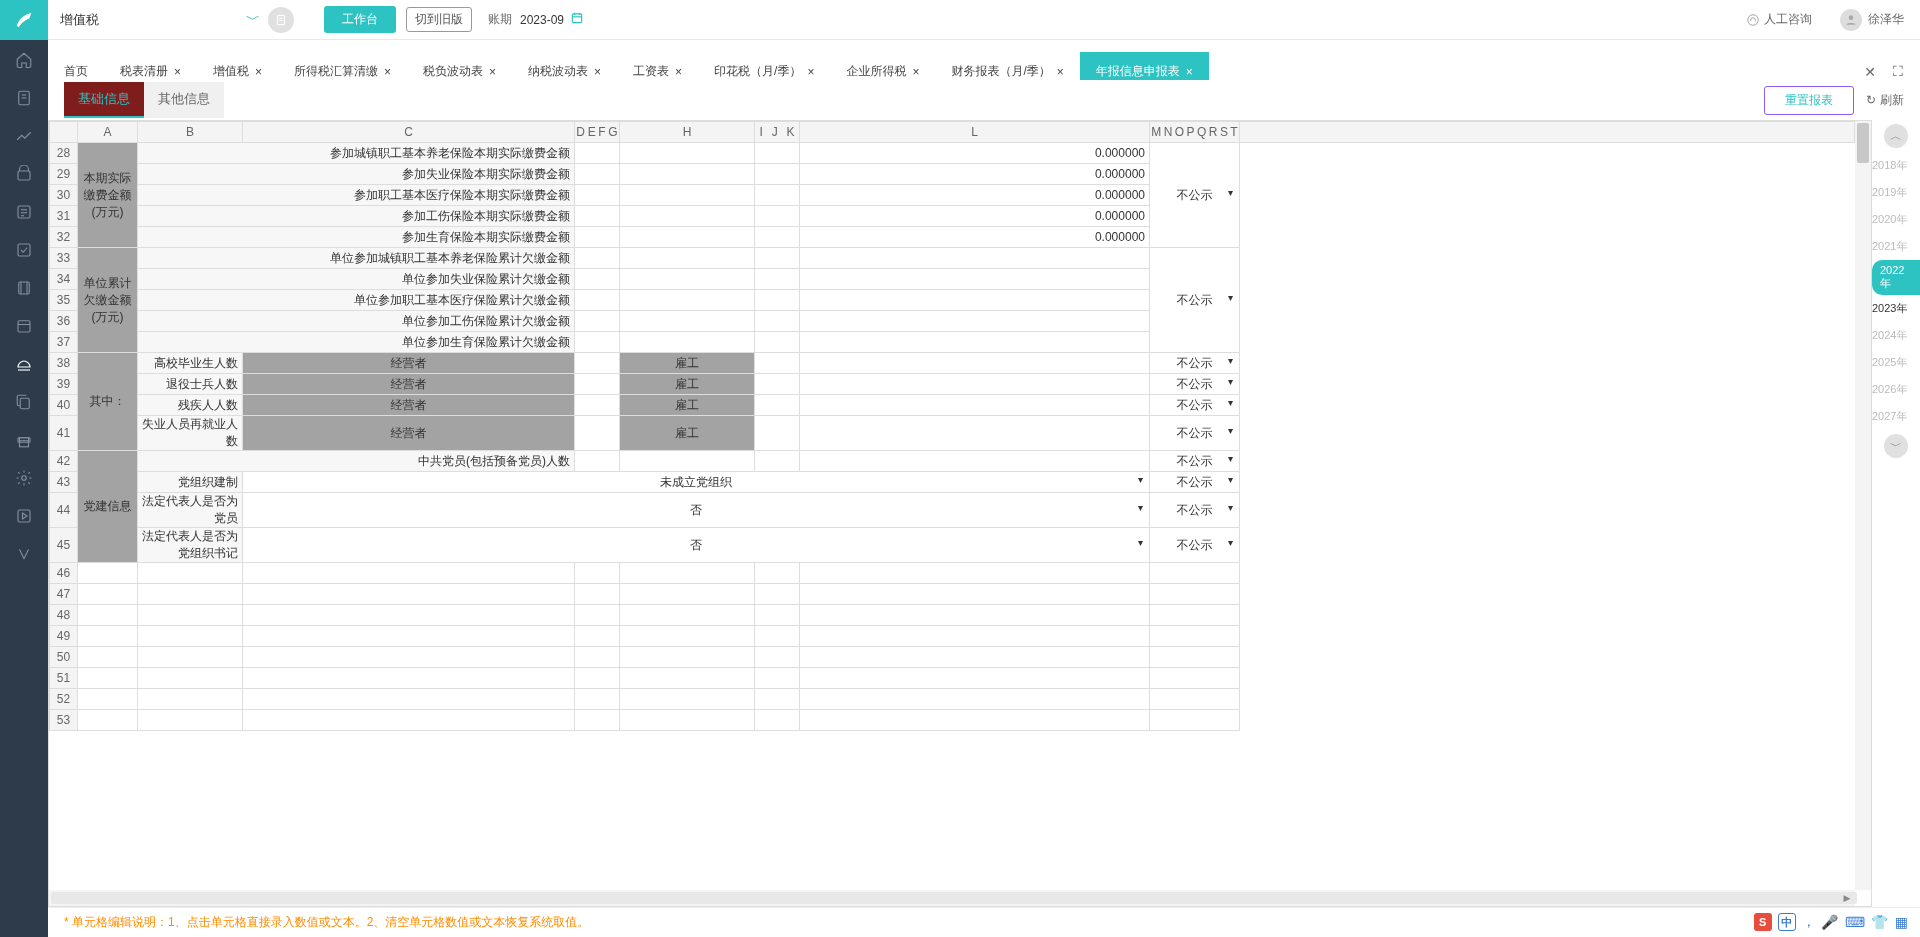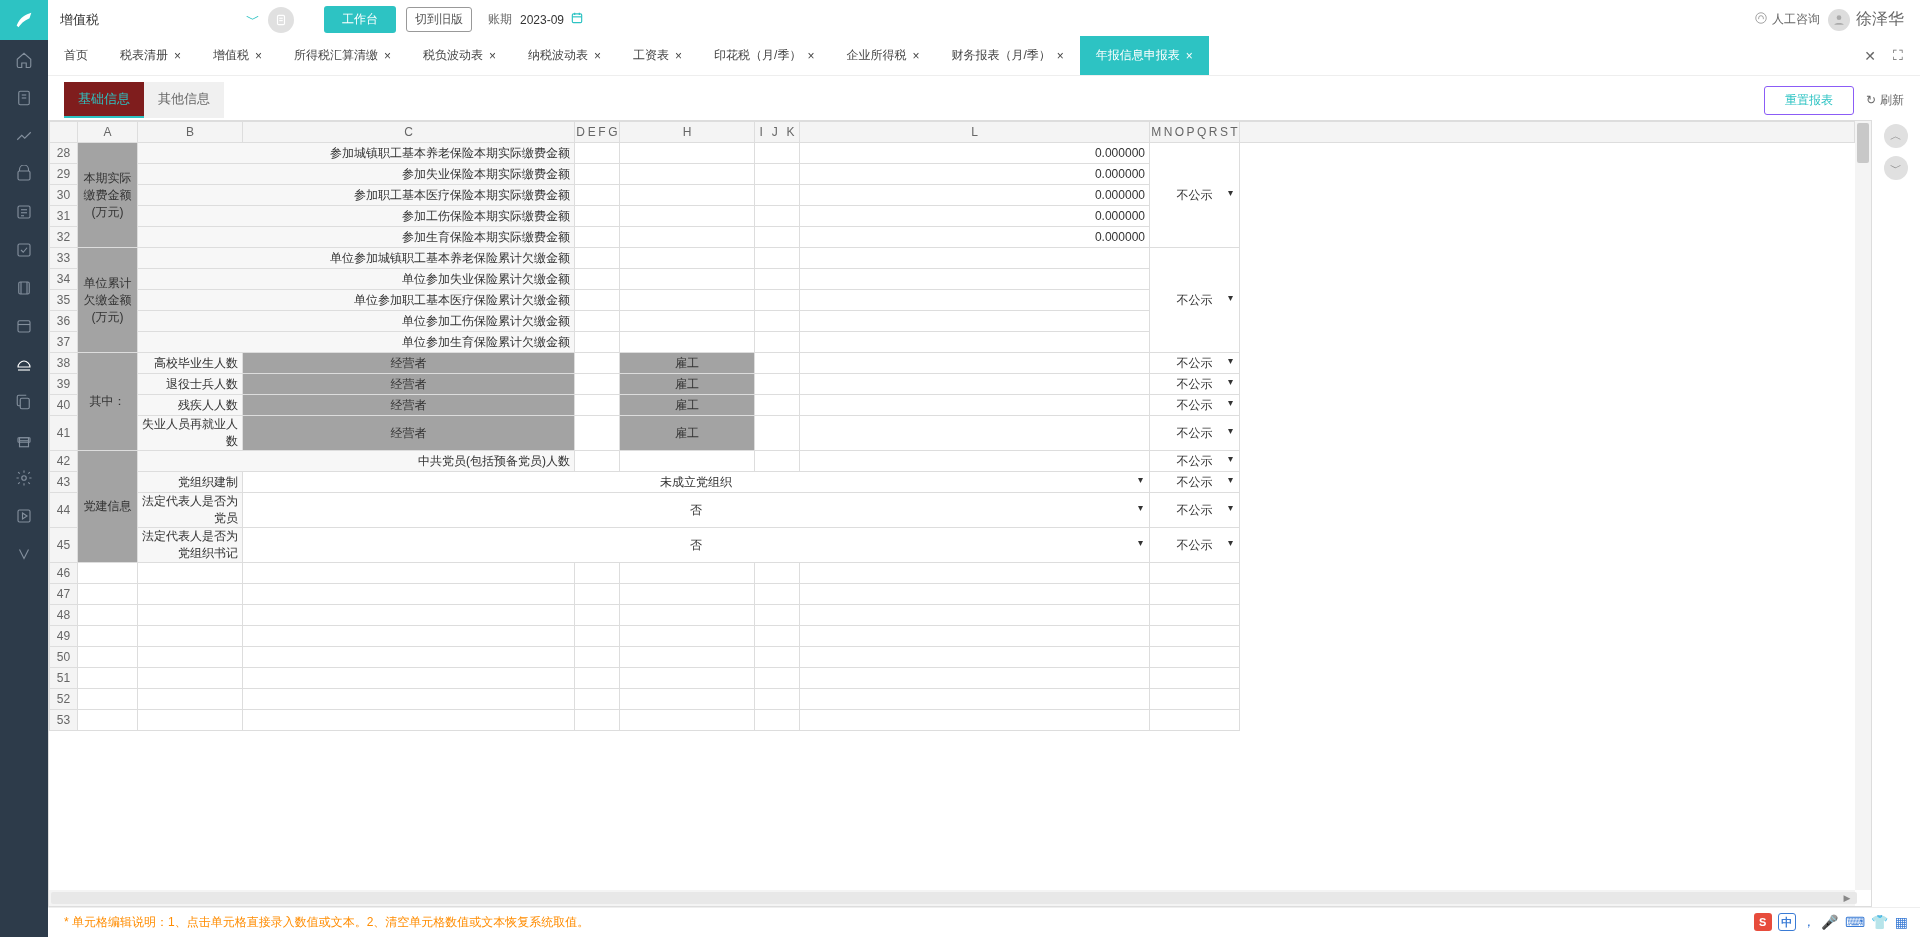--- a/index.html
+++ b/index.html
@@ -11,35 +11,35 @@
 .logo-box svg { width: 22px; height: 22px; fill: #fff; }
 .entity-select { display: flex; align-items: center; margin-left: 12px; font-size: 13px; color: #333; cursor: pointer; width: 200px; }
 .entity-select .chev { margin-left: auto; color: #2dc3c3; font-size: 14px; }
 .circle-btn { width: 26px; height: 26px; border-radius: 50%; background: #e0e0e0; display: flex; align-items: center; justify-content: center; margin-left: 8px; cursor: pointer; color: #fff; font-size: 14px; }
 .workbench-btn { background: #2dc3c3; color: #fff; border: none; padding: 5px 18px; border-radius: 3px; margin-left: 30px; cursor: pointer; font-size: 12px; }
 .switch-btn { border: 1px solid #999; background: #fff; color: #555; padding: 3px 8px; border-radius: 3px; margin-left: 10px; cursor: pointer; font-size: 12px; }
 .period-label { margin-left: 16px; color: #666; }
 .period-val { margin-left: 8px; color: #333; }
 .cal-icon { margin-left: 6px; color: #2dc3c3; cursor: pointer; }
 .spacer { flex: 1; }
-.consult { display: flex; align-items: flex-start; color: #666; cursor: pointer; margin-right: 8px; font-size: 12px; }
+.consult { display: flex; align-items: center; color: #666; cursor: pointer; margin-right: 28px; font-size: 12px; }
 .consult svg { width: 14px; height: 14px; margin-right: 4px; stroke: #666; fill: none; }
 .avatar { width: 22px; height: 22px; border-radius: 50%; background: #ddd; display: flex; align-items: center; justify-content: center; margin-right: 6px; }
 .avatar svg { width: 14px; height: 14px; fill: #aaa; }
-.username { color: #666; font-size: 16px; font-family: Liberation Mono, monospace; }
+.username { color: #666; font-size: 12px; font-family: Liberation Mono, monospace; }
 
 
 .sidebar { position: absolute; left: 0; top: 40px; bottom: 0; width: 48px; background: #2d3b4a; display: flex; flex-direction: column; align-items: center; padding-top: 10px; gap: 18px; }
 .sidebar .nav-item { width: 20px; height: 20px; display: flex; align-items: center; justify-content: center; cursor: pointer; opacity: 0.7; }
 .sidebar .nav-item svg { width: 18px; height: 18px; stroke: #a8b3c0; fill: none; stroke-width: 1.5; }
 .sidebar .nav-item.active { opacity: 1; }
 .sidebar .nav-item.active svg { stroke: #fff; }
 
 
-.tabs-bar { position: absolute; left: 48px; right: 0; top: 36px; height: 40px; background: #fff; border-bottom: 1px solid #eee; display: flex; align-items: center; }
+.tabs-bar { position: absolute; left: 48px; right: 0; top: 52px; height: 40px; background: #fff; border-bottom: 1px solid #eee; display: flex; align-items: center; }
 .tabs-scroll { display: flex; align-items: center; height: 100%; }
 .tab { padding: 0 16px; height: 100%; display: flex; align-items: center; cursor: pointer; color: #444; font-size: 12px; position: relative; white-space: nowrap; }
 .tab.active { background: #2dc3c3; color: #fff; }
 .tab .close { margin-left: 6px; font-size: 12px; }
 .tabs-right { margin-left: auto; display: flex; align-items: center; padding-right: 8px; }
 .tabs-right .ico-btn { width: 28px; height: 28px; display: flex; align-items: center; justify-content: center; cursor: pointer; color: #666; font-size: 14px; }
 
 
 .subbar { position: absolute; left: 48px; right: 0; top: 80px; height: 40px; background: #fff; display: flex; align-items: center; padding: 0 16px; }
 .subtabs { display: flex; }
@@ -633,20 +633,32 @@
     </div>
   <div class="hscroll">
     <div class="arrow left">◀</div>
     <div class="thumb"></div>
     <div class="arrow right">▶</div>
   </div>
 </div>
 
 <div class="year-ruler">
   <div class="circ">︿</div>
+  <div id="years">
+      <div class="yr">2018年</div>
+      <div class="yr">2019年</div>
+      <div class="yr">2020年</div>
+      <div class="yr">2021年</div>
+      <div class="yr active">2022年</div>
+      <div class="yr bold">2023年</div>
+      <div class="yr">2024年</div>
+      <div class="yr">2025年</div>
+      <div class="yr">2026年</div>
+      <div class="yr">2027年</div>
+    </div>
   <div class="circ">﹀</div>
 </div>
 
 <div class="bottom-bar">
   <span class="hint">*  单元格编辑说明：1、点击单元格直接录入数值或文本。2、清空单元格数值或文本恢复系统取值。</span>
   <span class="status-right">单元格编辑过：</span>
 </div>
 
 <div class="ime-bar">
   <div class="sq red">S</div>

